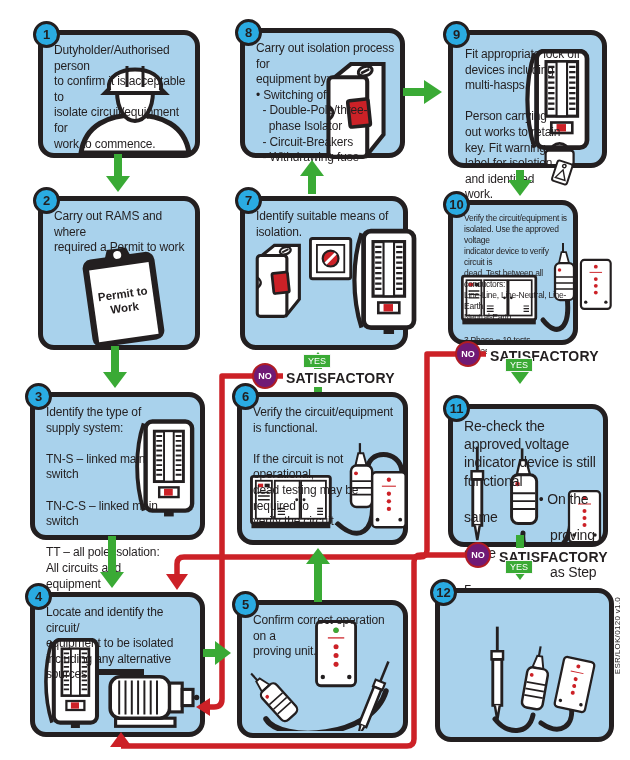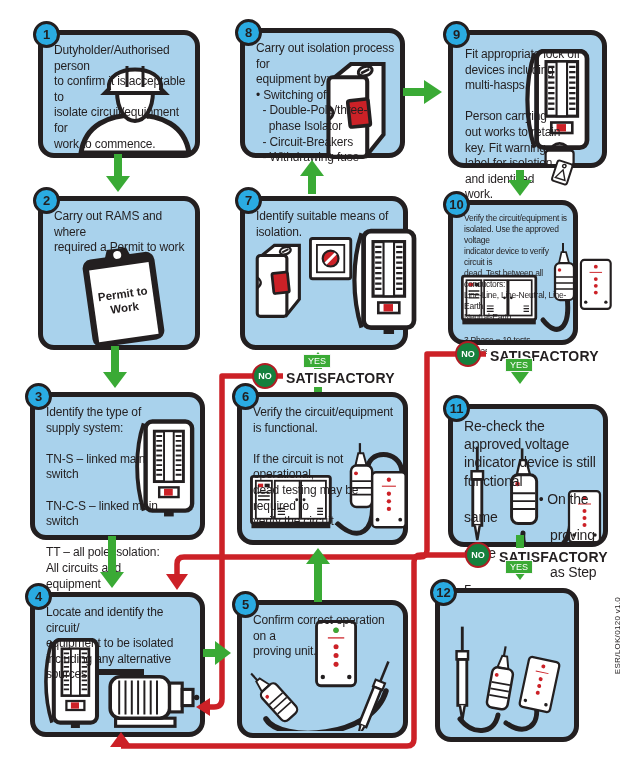--- a/index.html
+++ b/index.html
@@ -13,42 +13,42 @@
          box-sizing:border-box}
   .btext{position:absolute;left:11px;top:8px;right:6px;font-size:12px;line-height:1.3;
          color:#231f20;white-space:pre-wrap;z-index:2;letter-spacing:-0.15px}
   .b10 .btext{font-size:8.5px;letter-spacing:-0.25px}
   .b11 .btext{font-size:14px}
   .b12 .btext{font-size:9px}
   .b9 .btext{left:12px;top:12px}
   .icon{position:absolute;z-index:1}
   #connectors{position:absolute;left:0;top:0;z-index:3;pointer-events:none}
   .lbl{position:absolute;z-index:4}
-  .no-circle{width:26px;height:26px;border-radius:50%;background:#15803d;color:#fff;
+  .no-circle{width:26px;height:26px;border-radius:50%;background:#701a75;color:#fff;
              font-weight:bold;font-size:9px;display:flex;align-items:center;justify-content:center;
              border:2px solid #b01d24;box-sizing:border-box}
   .sat{font-size:14px;font-weight:bold;color:#231f20;background:#fff;padding:1px 3px;
        letter-spacing:0.2px}
   .yes{background:#3aaa35;color:#fff;font-size:9px;font-weight:normal;padding:1px 4px;
        border:1.5px solid #f6f6f6}
   .footer-code{position:absolute;right:8px;top:597px;writing-mode:vertical-rl;
                transform:rotate(180deg);font-size:8px;color:#231f20;z-index:2;letter-spacing:0.3px}
   
   .b1{left:38px;top:30px;width:162px;height:128px}
   .b2{left:38px;top:196px;width:162px;height:154px}
   .b3{left:30px;top:392px;width:175px;height:148px}
   .b4{left:30px;top:592px;width:175px;height:145px}
   .b5{left:237px;top:600px;width:171px;height:138px}
   .b6{left:237px;top:392px;width:171px;height:153px}
   .b7{left:240px;top:196px;width:168px;height:154px}
   .b8{left:240px;top:28px;width:165px;height:130px}
   .b9{left:448px;top:30px;width:159px;height:138px}
   .b10{left:448px;top:200px;width:130px;height:145px}
   .b11{left:448px;top:404px;width:160px;height:143px}
-  .b12{left:435px;top:588px;width:144px;height:154px}
+  .b12{left:435px;top:588px;width:179px;height:154px}
   
   .i1{left:32px;bottom:0;width:120px;height:100px}
   .i2{left:26px;top:42px;width:108px;height:106px}
   .i3{right:4px;top:22px;width:62px;height:98px}
   .i4{left:8px;bottom:2px;width:160px;height:92px}
   .i5{left:8px;bottom:2px;width:156px;height:112px}
   .i6{left:8px;bottom:4px;width:158px;height:100px}
   .i7{left:6px;top:26px;width:168px;height:118px}
   .i8{right:8px;top:28px;width:72px;height:102px}
   .i9{right:4px;top:14px;width:88px;height:138px}

